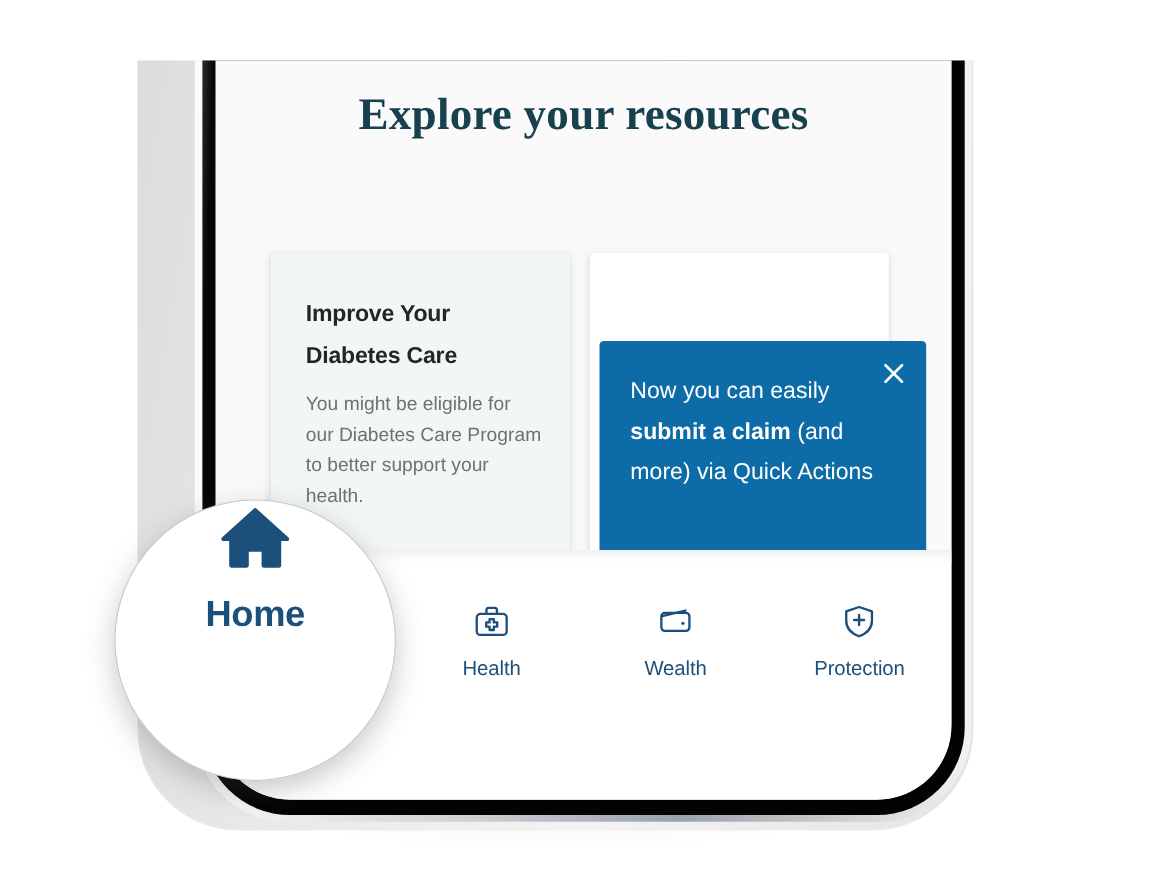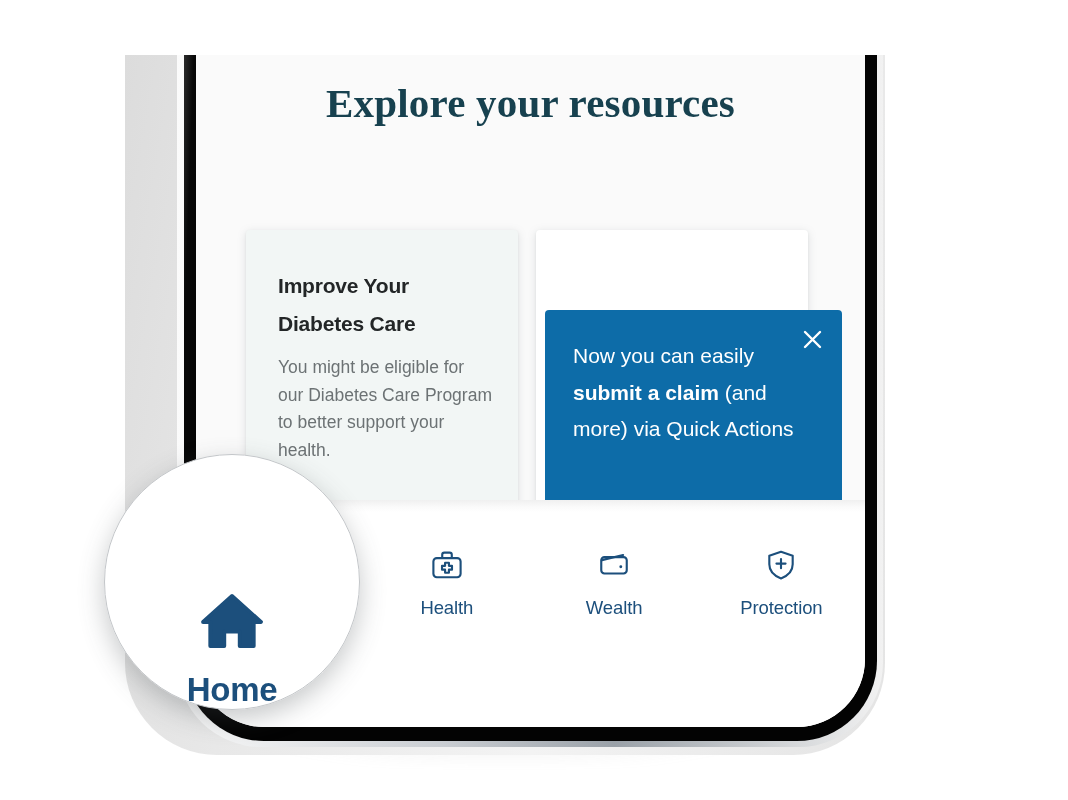--- a/index.html
+++ b/index.html
@@ -278,21 +278,21 @@
     left: 104px;
     top: 454px;
     width: 256px;
     height: 256px;
     border-radius: 50%;
     background: #ffffff;
     border: 1px solid #c3c6c9;
     display: flex;
     flex-direction: column;
     align-items: center;
-    justify-content: flex-end;
+    justify-content: flex-start;
     gap: 22px;
     cursor: pointer;
     overflow: hidden;
   }
   .magnifier-icon { width: 62px; height: 56px; display: block; margin-top: 6px; }
   .magnifier-label {
     font-size: 33px;
     font-weight: bold;
     color: #1c4f7c;
     letter-spacing: -0.3px;

